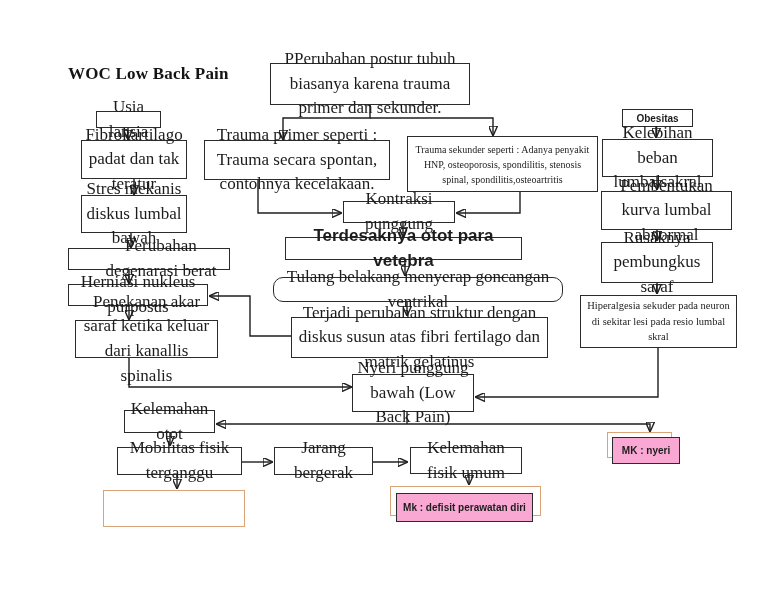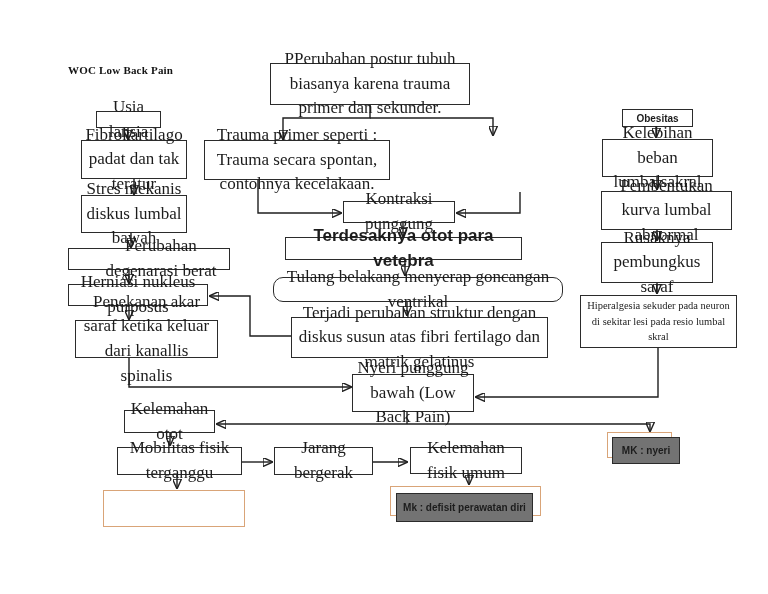--- a/index.html
+++ b/index.html
@@ -1,30 +1,30 @@
 <!DOCTYPE html>
 <html><head>
 <meta charset="utf-8">
 <style>
   html,body{margin:0;padding:0;background:#ffffff;}
   #canvas{position:relative;width:768px;height:594px;background:#ffffff;overflow:hidden;
           font-family:"Liberation Serif","DejaVu Serif",serif;}
   #wires{position:absolute;left:0;top:0;width:768px;height:594px;}
   #wires path{fill:none;stroke:#1f1f1f;stroke-width:1.4;}
-  .diagram-title{position:absolute;left:68px;top:64px;font-size:11px;font-weight:700;
+  .diagram-title{position:absolute;left:68px;top:64px;font-size:17px;font-weight:700;
           color:#141414;letter-spacing:.2px;}
   .node{position:absolute;box-sizing:border-box;border:1.5px solid #2b2b2b;background:#fff;
           display:flex;align-items:center;justify-content:center;text-align:center;
           font-size:17px;line-height:1.45;color:#1c1c1c;padding:1px 4px;}
   .sans{font-family:"Liberation Sans","DejaVu Sans",sans-serif;font-weight:700;}
   .fs10{font-size:10px;line-height:1.5;}
   .fs105{font-size:10.5px;line-height:1.5;}
   .mk{position:absolute;}
   .mk .ghost{position:absolute;box-sizing:border-box;border:1px solid #d9a478;background:transparent;}
-  .mk .box{position:absolute;box-sizing:border-box;border:1.6px solid #2b2b2b;background:#737373;
+  .mk .box{position:absolute;box-sizing:border-box;border:1.6px solid #2b2b2b;background:#f9a8d4;
           display:flex;align-items:center;justify-content:center;text-align:center;
           font-family:"Liberation Sans","DejaVu Sans",sans-serif;font-weight:700;
           font-size:10px;line-height:1.4;color:#1c1c1c;padding:1px 3px;}
   .nowrap{white-space:nowrap;}
 </style>
 </head>
 <body>
 
 <div id="canvas">
 
@@ -67,20 +67,21 @@
 
   <div class="node" style="left:96px;top:111px;width:65px;height:17px;">Usia lansia</div>
   <div class="node" style="left:81px;top:140px;width:106px;height:39px;">Fibrokartilago padat dan tak teratur</div>
   <div class="node" style="left:81px;top:195px;width:106px;height:38px;">Stres mekanis diskus lumbal bawah</div>
   <div class="node" style="left:68px;top:248px;width:162px;height:22px;padding-left:28px;">Perubahan degenarasi berat</div>
   <div class="node" style="left:68px;top:284px;width:140px;height:22px;">Herniasi nukleus purposus</div>
   <div class="node" style="left:75px;top:320px;width:143px;height:38px;">Penekanan akar saraf ketika keluar dari kanallis spinalis</div>
 
   <div class="node" style="left:270px;top:63px;width:200px;height:42px;">PPerubahan postur tubuh biasanya karena trauma primer dan sekunder.</div>
   <div class="node" style="left:204px;top:140px;width:186px;height:40px;">Trauma primer seperti : Trauma secara spontan, contohnya kecelakaan.</div>
+  <div class="node fs10" style="left:407px;top:136px;width:191px;height:56px;">Trauma sekunder seperti : Adanya penyakit HNP, osteoporosis, spondilitis, stenosis spinal, spondilitis,osteoartritis</div>
   <div class="node" style="left:343px;top:201px;width:112px;height:22px;">Kontraksi punggung</div>
   <div class="node sans" style="left:285px;top:237px;width:237px;height:23px;">Terdesaknya otot para vetebra</div>
   <div class="node" style="left:273px;top:277px;width:290px;height:25px;border-radius:10px;">Tulang belakang menyerap goncangan ventrikal</div>
   <div class="node" style="left:291px;top:317px;width:257px;height:41px;">Terjadi perubahan struktur dengan diskus susun atas fibri fertilago dan matrik gelatinus</div>
 
   <div class="node sans fs10" style="left:622px;top:109px;width:71px;height:18px;">Obesitas</div>
   <div class="node" style="left:602px;top:139px;width:111px;height:38px;">Kelebihan beban lumbalsakral</div>
   <div class="node" style="left:601px;top:191px;width:131px;height:39px;">Pembentukan kurva lumbal abnormal</div>
   <div class="node" style="left:601px;top:242px;width:112px;height:41px;">Rusaknya pembungkus saraf</div>
   <div class="node fs105" style="left:580px;top:295px;width:157px;height:53px;">Hiperalgesia sekuder pada neuron di sekitar lesi pada resio lumbal skral</div>

